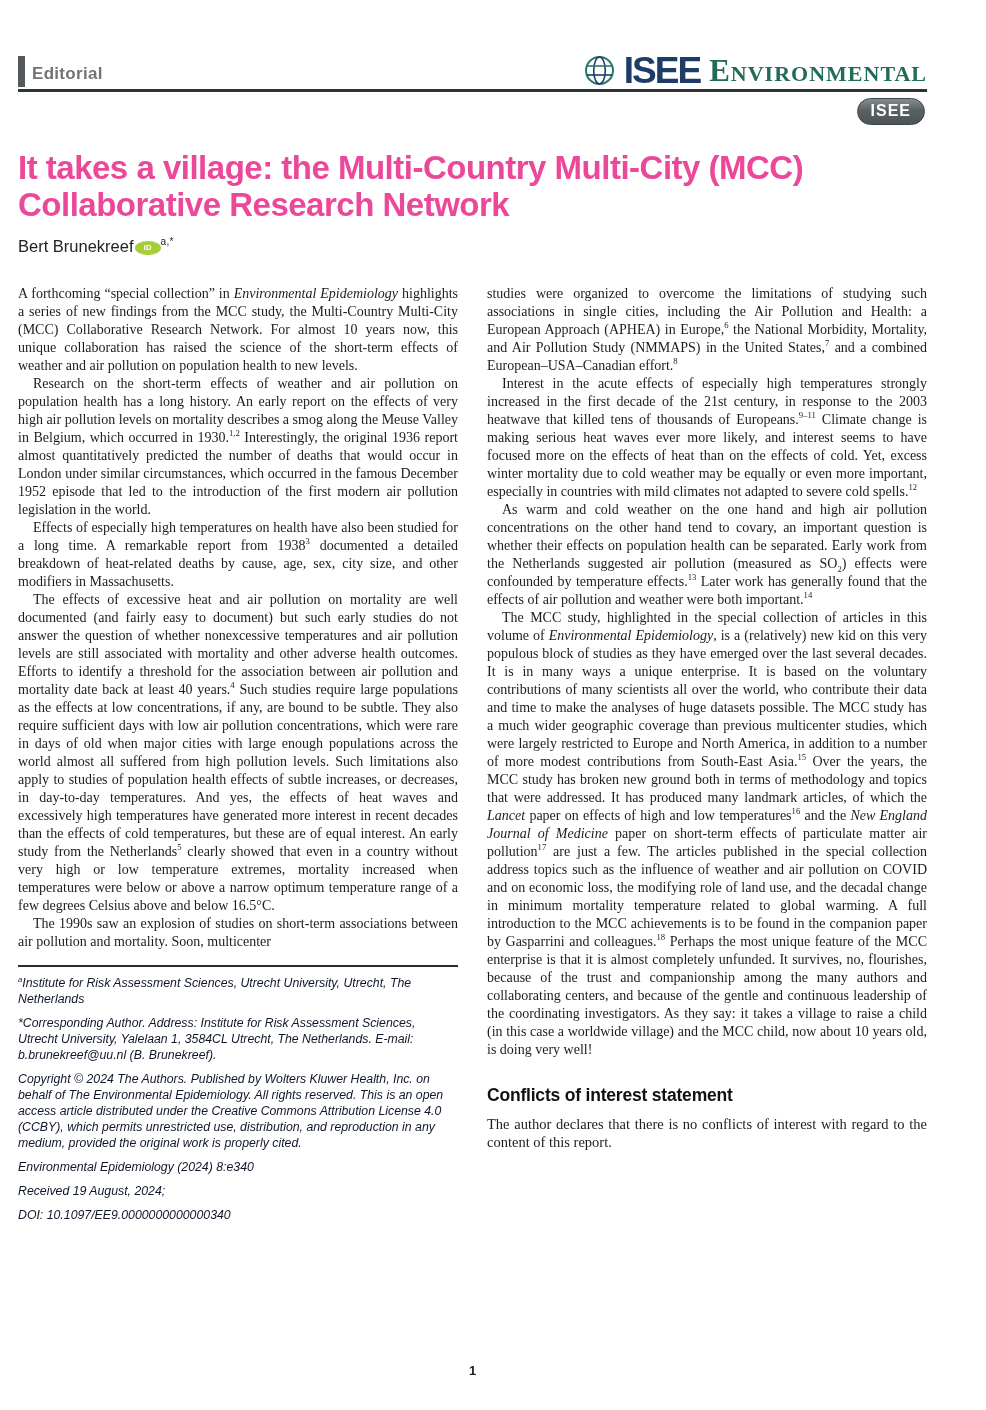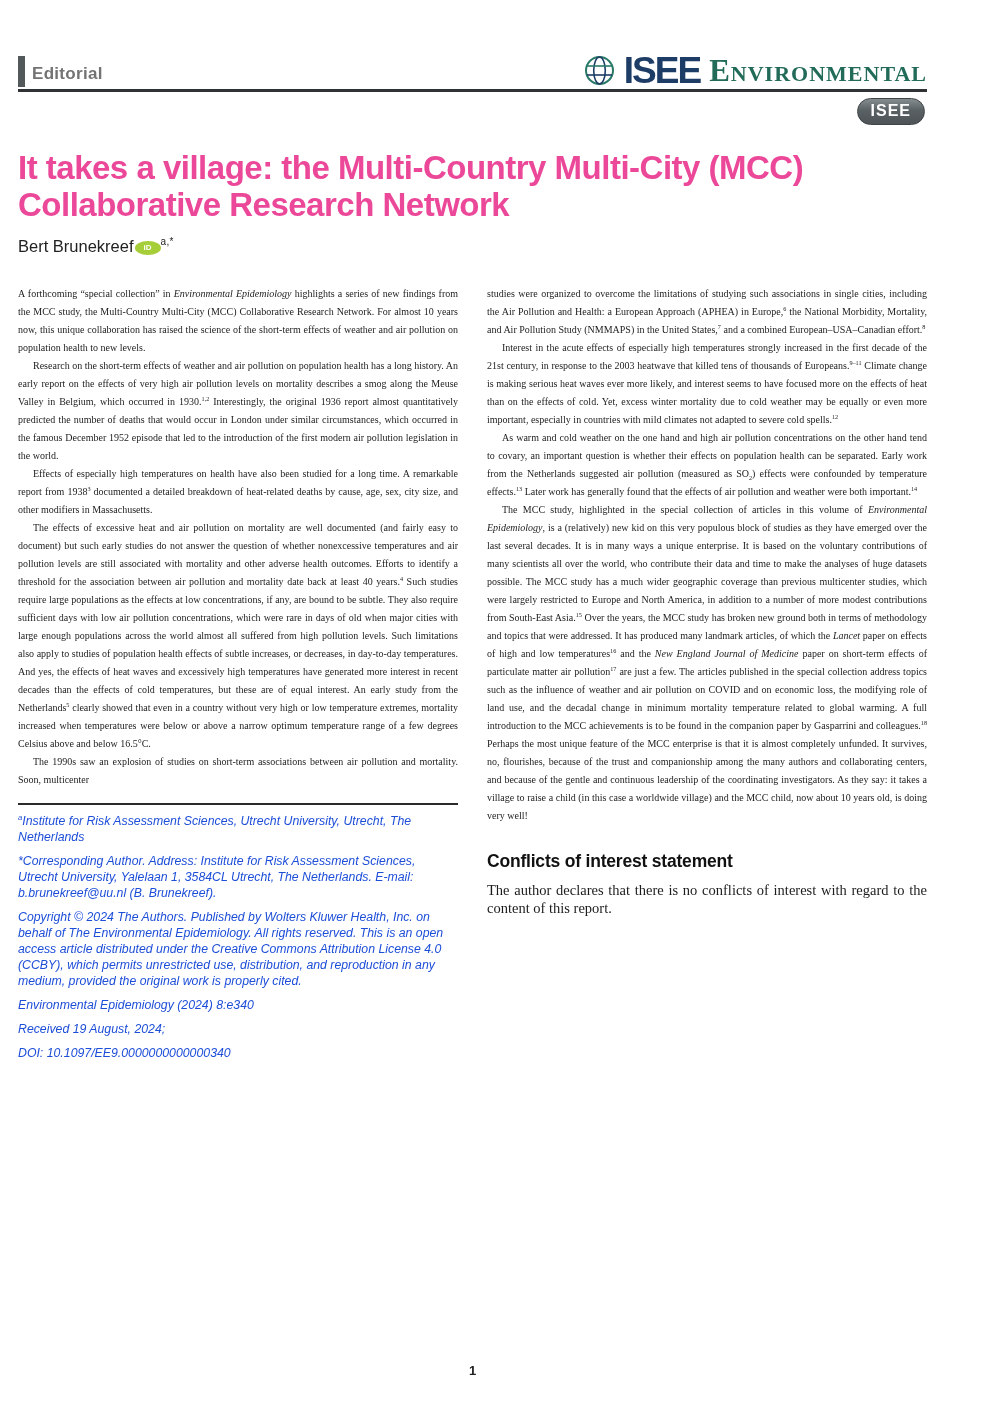--- a/index.html
+++ b/index.html
@@ -54,34 +54,34 @@
     background:#a6ce39; color:#ffffff; font-size:8px; font-weight:bold;
     text-align:center; line-height:14px; vertical-align:2px; margin-left:1px;
     font-family:"Liberation Sans", sans-serif;
   }
   .author-marks { font-size:10px; vertical-align:super; letter-spacing:.3px; }
 
   
   .columns { display:flex; gap:29px; margin-top:29px; }
   .col { width:440px; }
   .body-paragraphs p {
-    font-size:10px; line-height:18px; text-align:justify; hyphens:auto;
+    font-size:14px; line-height:18px; text-align:justify; hyphens:auto;
   }
   .body-paragraphs p { text-indent:15px; }
   .body-paragraphs p:first-child { text-indent:0; }
   sup { font-size:62%; line-height:0; vertical-align:super; }
   sub { font-size:62%; line-height:0; vertical-align:sub; }
   .it { font-style:italic; }
 
   
   .footnote-rule { height:2px; background:#2a2a2a; margin-top:14px; }
   .footnotes {
     margin-top:2px;
     font-family:"Liberation Sans", sans-serif; font-style:italic;
-    font-size:12.3px; line-height:16px; color:#1d4ed8;
+    font-size:12.3px; line-height:16px; color:#0f172a;
   }
   .footnotes p { margin-top:8px; }
 
   
   .conflicts-heading {
     margin-top:26px; font-family:"Liberation Sans", sans-serif; font-weight:bold;
     font-size:17.5px; color:#111111; letter-spacing:-0.2px;
   }
   .conflicts-paragraphs { margin-top:9px; }
   .conflicts-paragraphs p { font-size:14.5px; line-height:18px; text-align:justify; hyphens:auto; }

